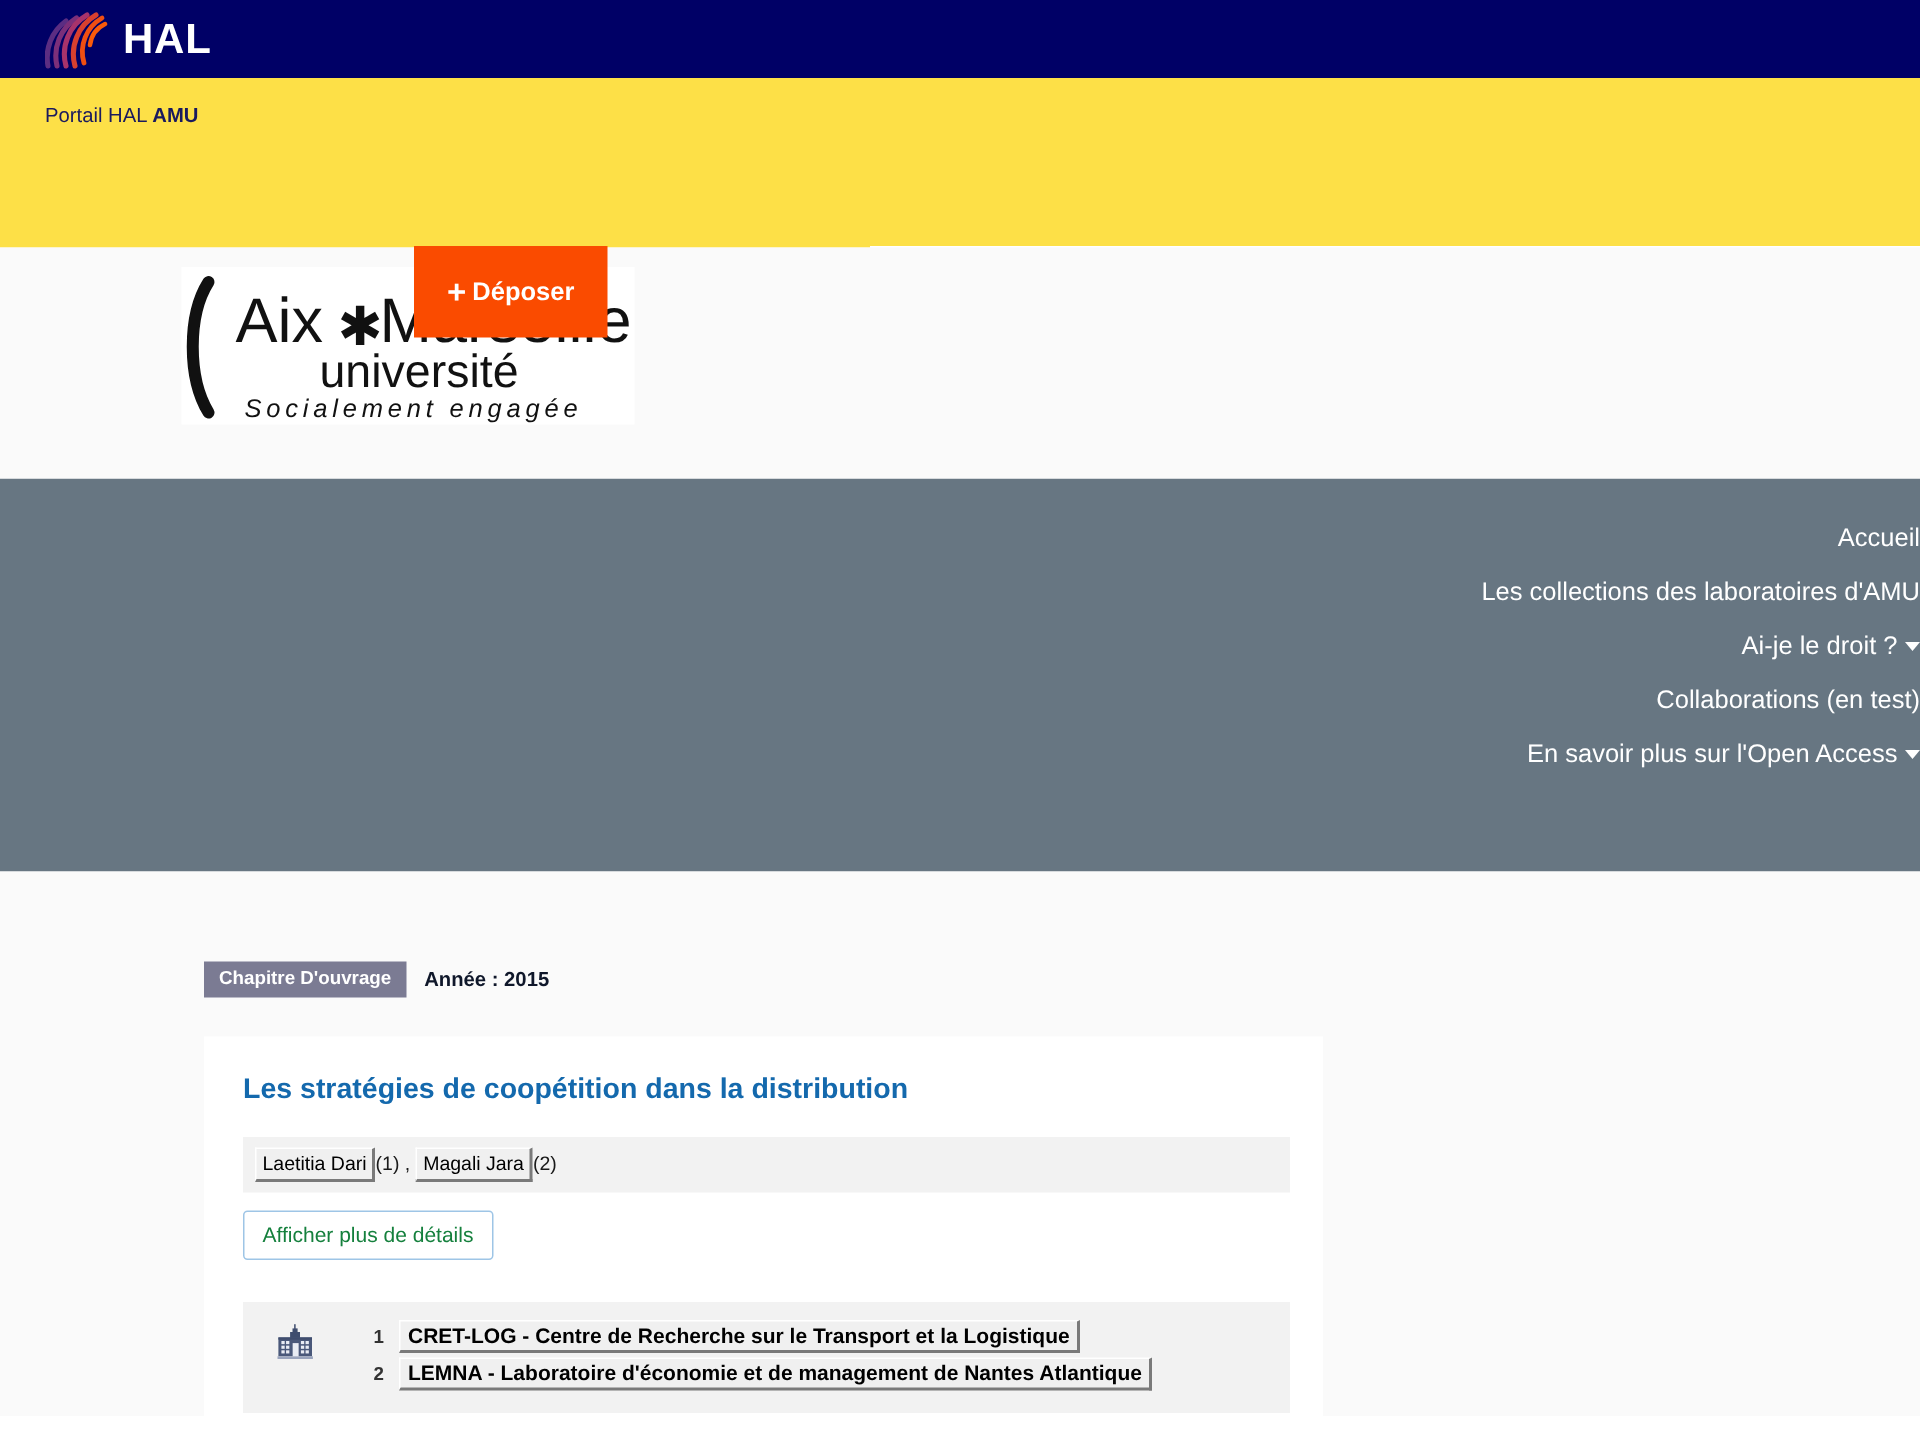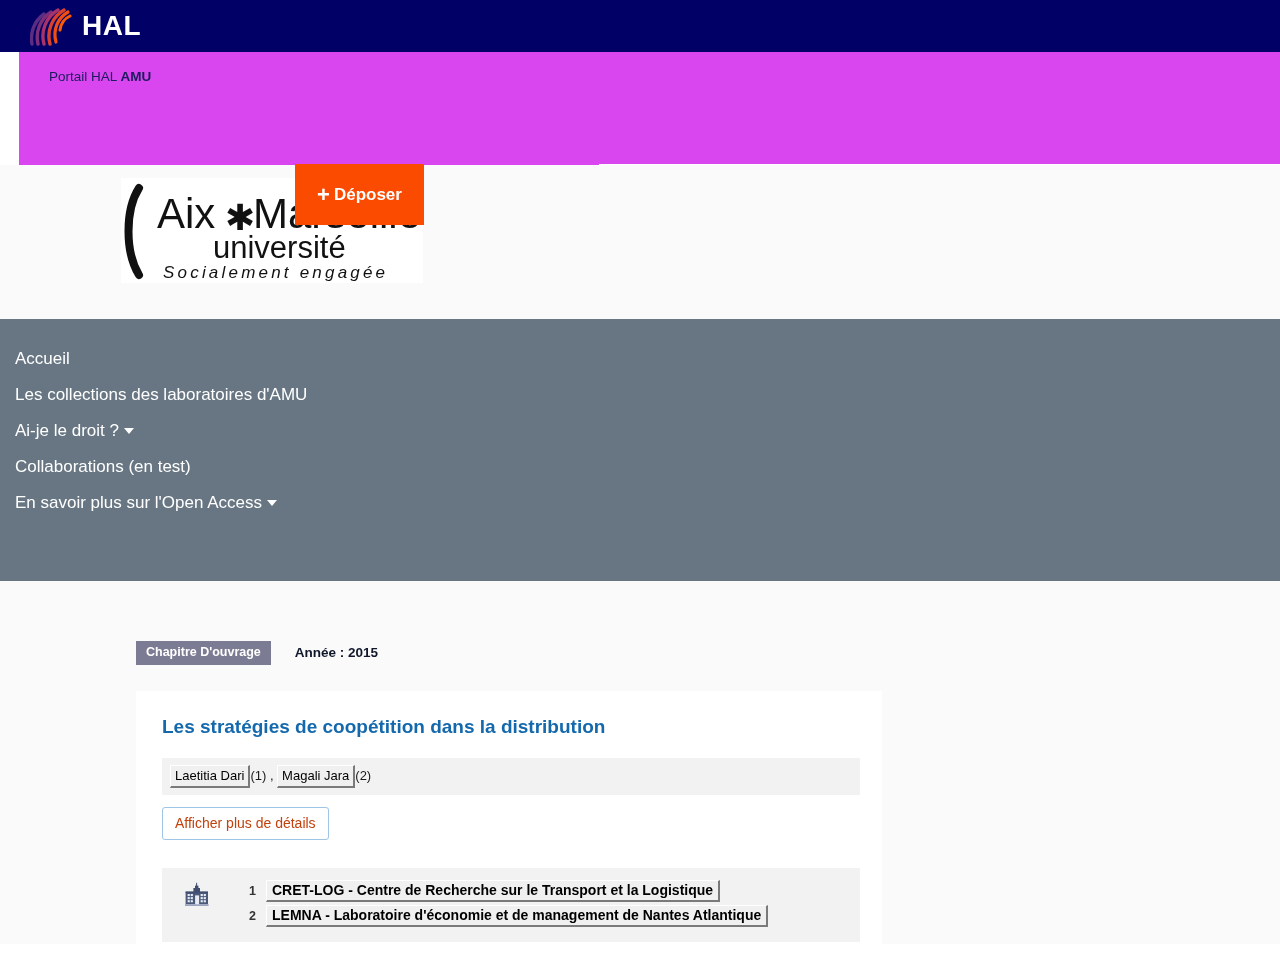--- a/index.html
+++ b/index.html
@@ -30,24 +30,23 @@
   .hal-word {
     color: #ffffff;
     font-size: 28px;
     font-weight: bold;
     letter-spacing: 0.5px;
     line-height: 1;
   }
 
   
   .portal-strip {
-    background: #d946ef;
+    background: #fde047;
     height: 113px;
     position: relative;
-    margin-left: 19px;
   }
   .portal-label {
     position: absolute;
     left: 30px; top: 17px;
     font-size: 13.5px;
     color: #1a1a5e;
   }
   .portal-label b { font-weight: bold; }
 
   .deposer-btn {
@@ -111,20 +110,21 @@
     width: 302px; height: 105px;
     background: #ffffff;
     display: block;
   }
 
   
   .navbar {
     background: #677682;
     padding: 22px 0 22px 0;
     min-height: 262px;
+    text-align: right;
   }
   .nav-item {
     display: block;
     color: #ffffff;
     font-size: 17px;
     padding: 7px 0 7px 15px;
     text-decoration: none;
     line-height: 1.3;
     cursor: pointer;
     white-space: nowrap;
@@ -147,21 +147,21 @@
     position: relative;
   }
   .content-inner {
     position: absolute;
     left: 136px; top: 60px;
     width: 748px;
   }
   .meta-row {
     display: flex;
     align-items: center;
-    gap: 24px;
+    gap: 12px;
     margin-bottom: 26px;
   }
   .doc-type-badge {
     background: #7b7b93;
     color: #ffffff;
     font-size: 12.5px;
     font-weight: bold;
     padding: 5px 10px 6px 10px;
     line-height: 1;
     display: inline-block;
@@ -208,21 +208,21 @@
     cursor: pointer;
     line-height: 1.35;
   }
   .author-sup { font-size: 13px; color: #1a1a1a; }
 
   .details-btn {
     display: inline-block;
     margin-top: 12px;
     background: #ffffff;
     border: 1px solid #9ec5e6;
-    color: #c2410c;
+    color: #15803d;
     font-family: "Liberation Sans", sans-serif;
     font-size: 14px;
     padding: 7px 12px 8px 12px;
     border-radius: 3px;
     cursor: pointer;
   }
 
   .affil-block {
     background: #f2f2f2;
     margin-top: 28px;

